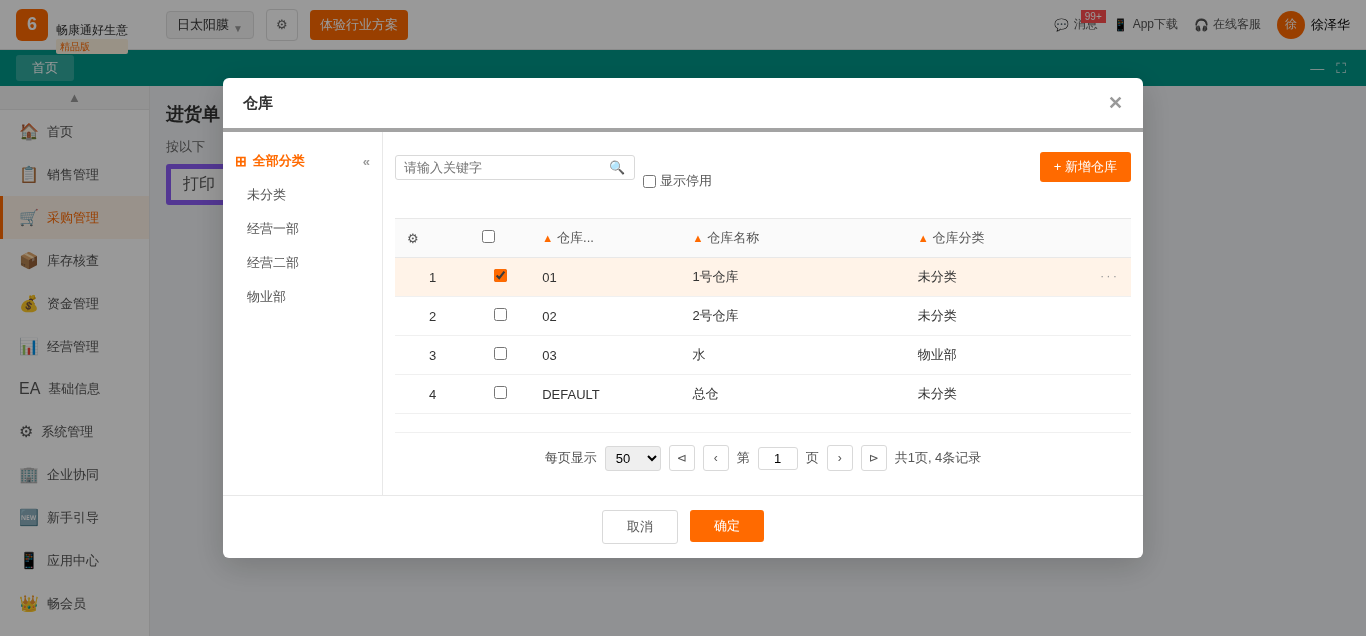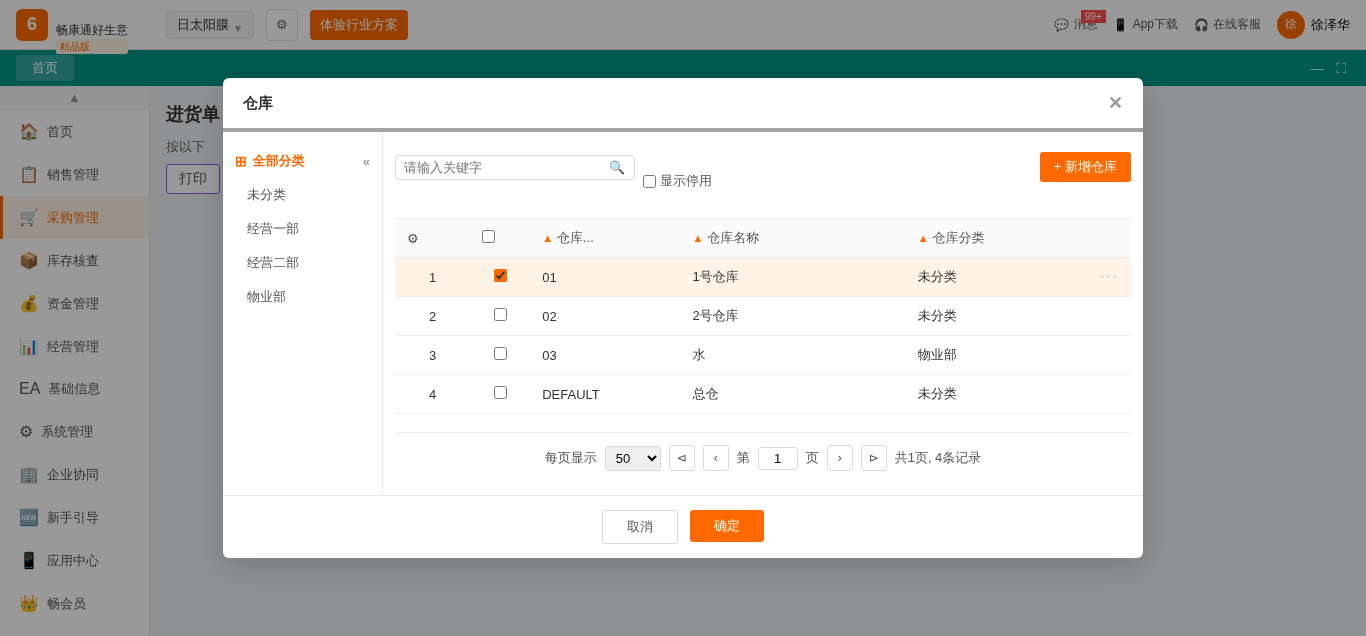--- a/index.html
+++ b/index.html
@@ -95,21 +95,21 @@
     .sidebar-collapse-btn {
       display: flex; align-items: center; justify-content: center;
       padding: 4px; cursor: pointer; color: #999;
       background: #f5f5f5; border-bottom: 1px solid #e8e8e8;
     }
 
     
     .content-area { flex: 1; padding: 16px; overflow: auto; position: relative; }
     .page-title { font-size: 18px; font-weight: bold; color: #333; margin-bottom: 12px; }
     .toolbar { display: flex; align-items: center; gap: 8px; margin-bottom: 12px; }
-    .btn { padding: 5px 12px; border-radius: 3px; cursor: pointer; font-size: 14px; border: 1px solid #8b5cf6; background: white; color: #555; }
+    .btn { padding: 5px 12px; border-radius: 3px; cursor: pointer; font-size: 16px; border: 5px solid #8b5cf6; background: white; color: #555; }
     .btn-orange { background: #ff6a00; color: white; border-color: #ff6a00; padding: 5px 16px; }
     .filter-bar { display: flex; align-items: center; gap: 8px; margin-bottom: 8px; color: #666; }
 
     
     .overlay {
       position: fixed; top: 0; left: 0; width: 100%; height: 100%;
       background: rgba(0,0,0,0.4); z-index: 100;
       display: flex; align-items: center; justify-content: center;
     }
 

